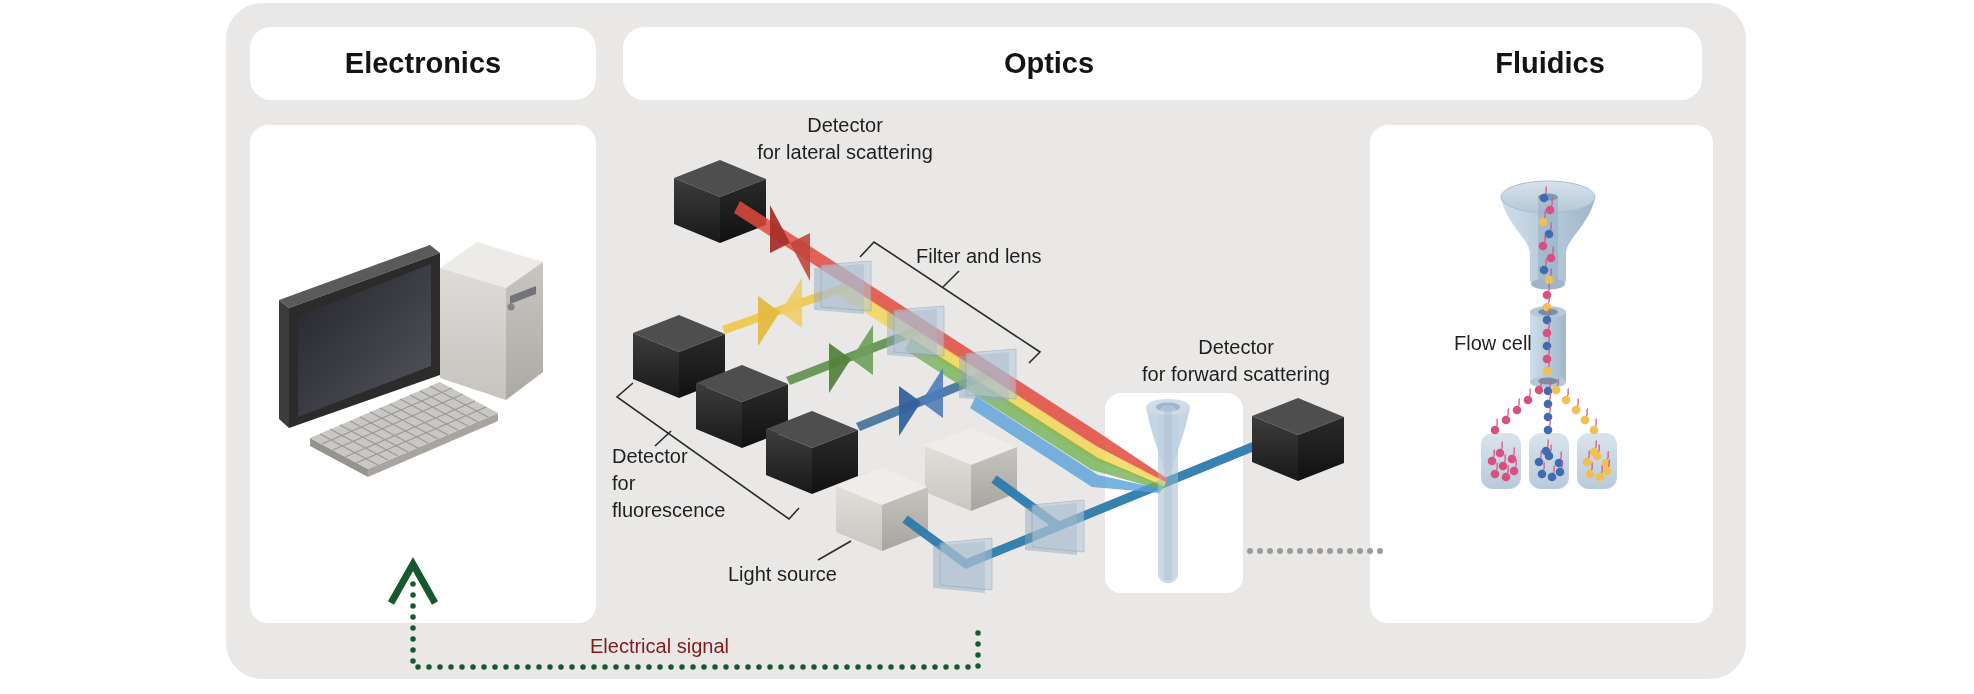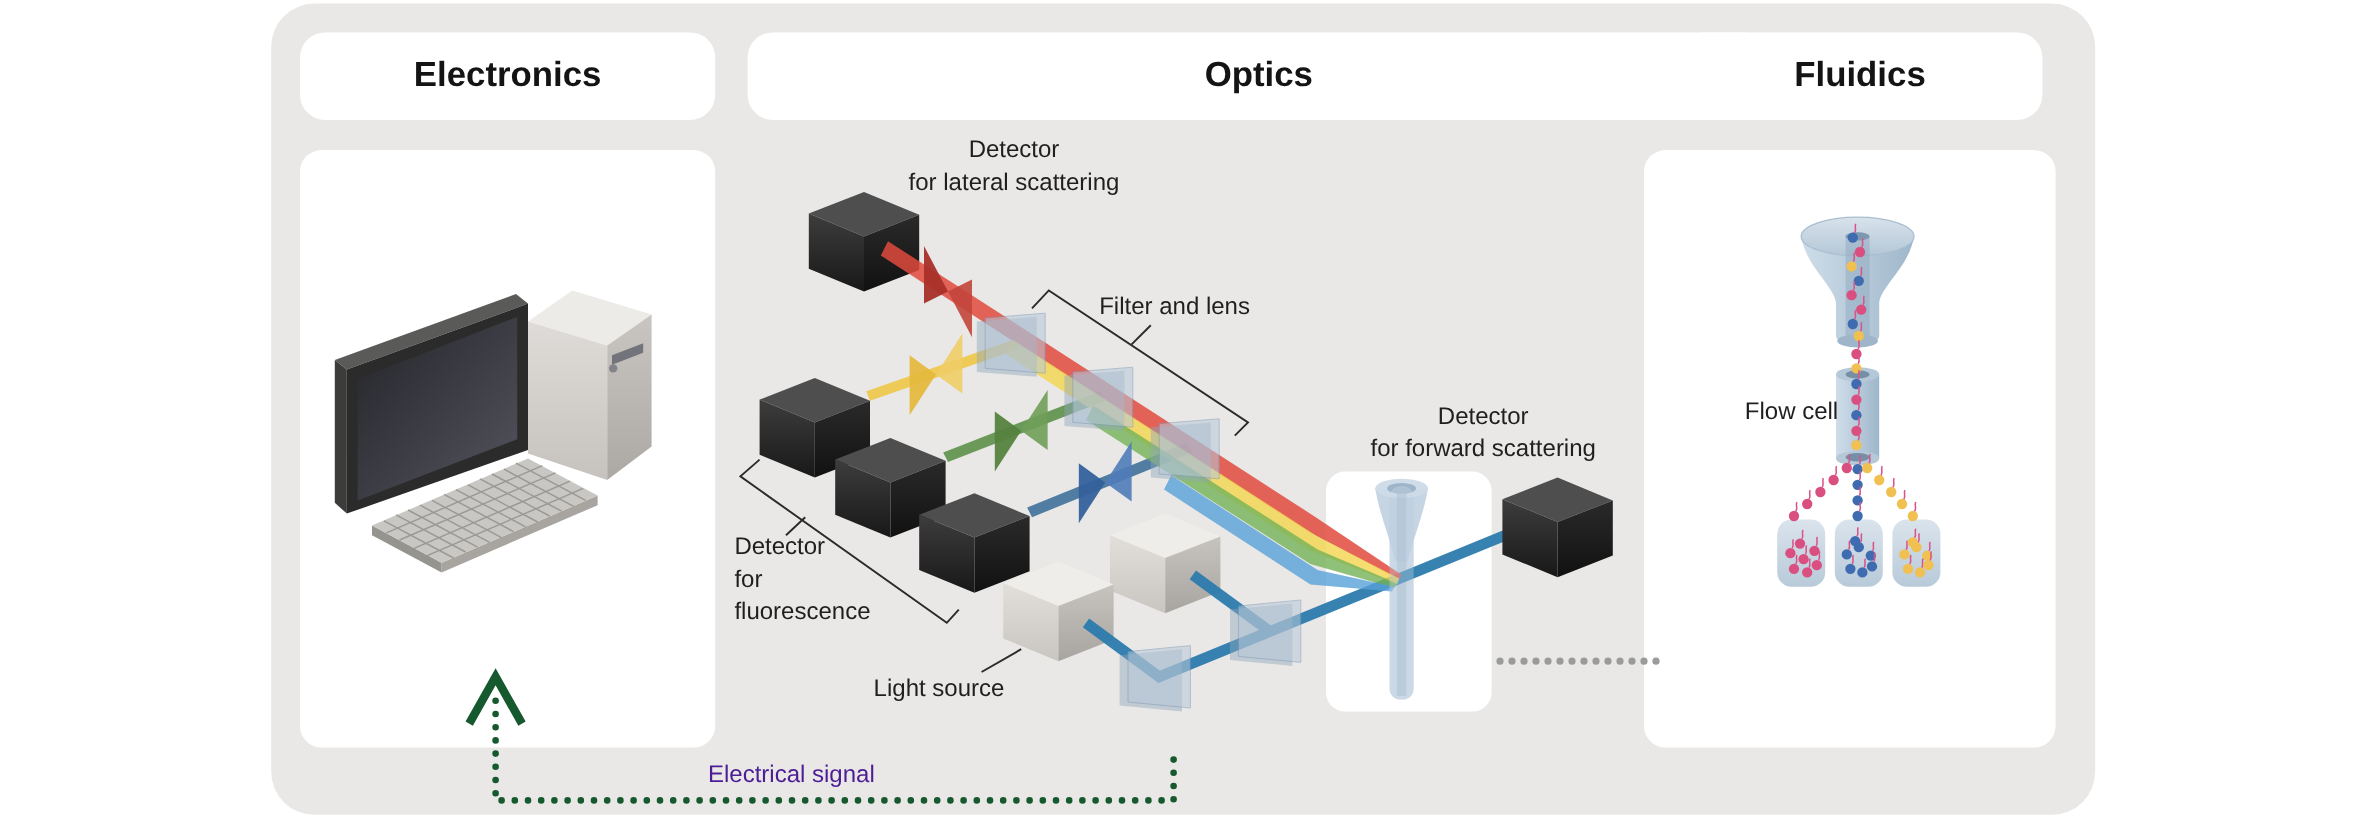--- a/index.html
+++ b/index.html
@@ -4,21 +4,21 @@
 <style>
   html,body{margin:0;padding:0;background:#ffffff;font-family:"Liberation Sans",sans-serif;}
   .scene{position:relative;width:1974px;height:694px;background:#ffffff;overflow:hidden;}
   .container{position:absolute;left:226px;top:3px;width:1520px;height:676px;background:#e9e8e6;border-radius:36px;}
   .title-panel{position:absolute;top:27px;height:73px;background:#ffffff;border-radius:21px;
     display:flex;align-items:center;justify-content:center;font-size:29px;font-weight:bold;color:#141414;}
   .content-panel{position:absolute;top:125px;height:498px;background:#ffffff;border-radius:18px;}
   svg.diagram{position:absolute;left:0;top:0;width:1974px;height:694px;}
   .lbl{position:absolute;font-size:20px;line-height:27px;color:#1f1f1f;white-space:pre-line;}
   .lbl.center{text-align:center;}
-  .lbl.green{color:#4c1d95;}
+  .lbl.green{color:#7f1d1d;}
 </style>
 </head>
 <body>
 
 <div class="scene">
 
   <div class="container"></div>
 
   <div class="title-panel" style="left:250px;width:346px;">
     <span>Electronics</span>

